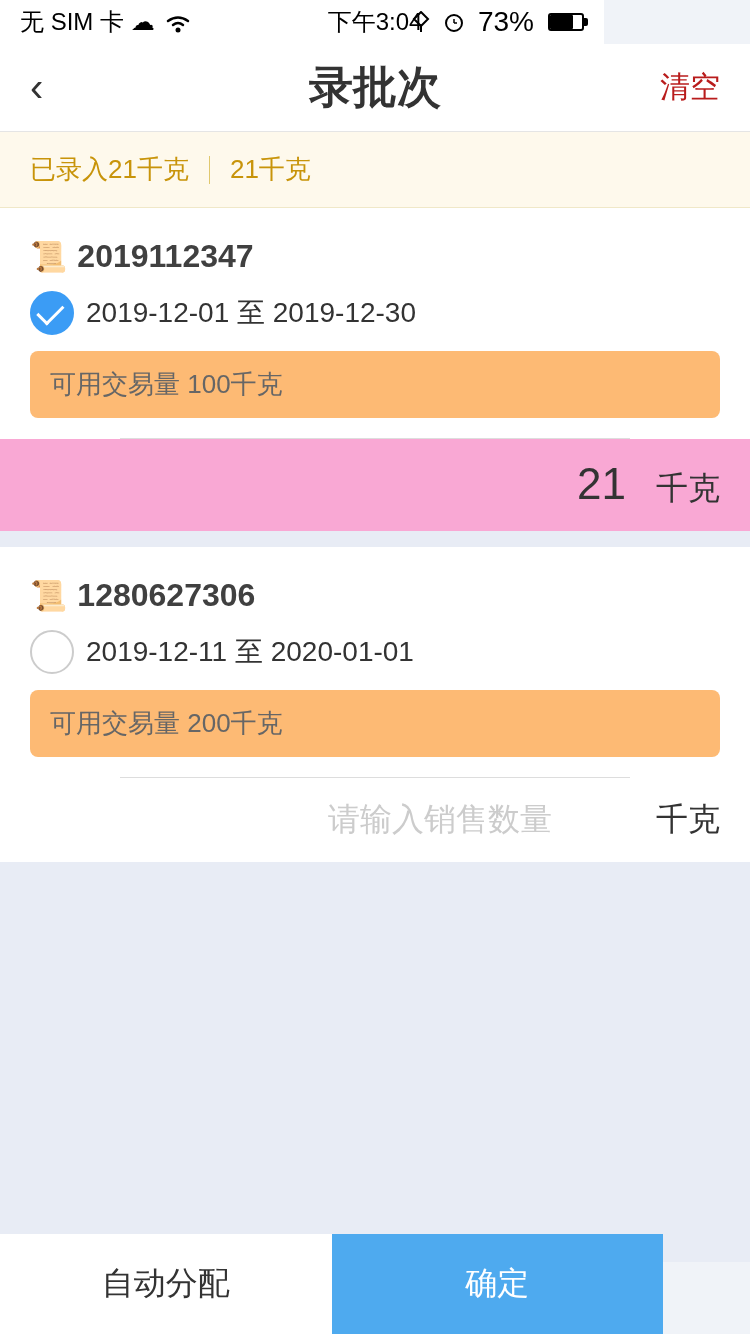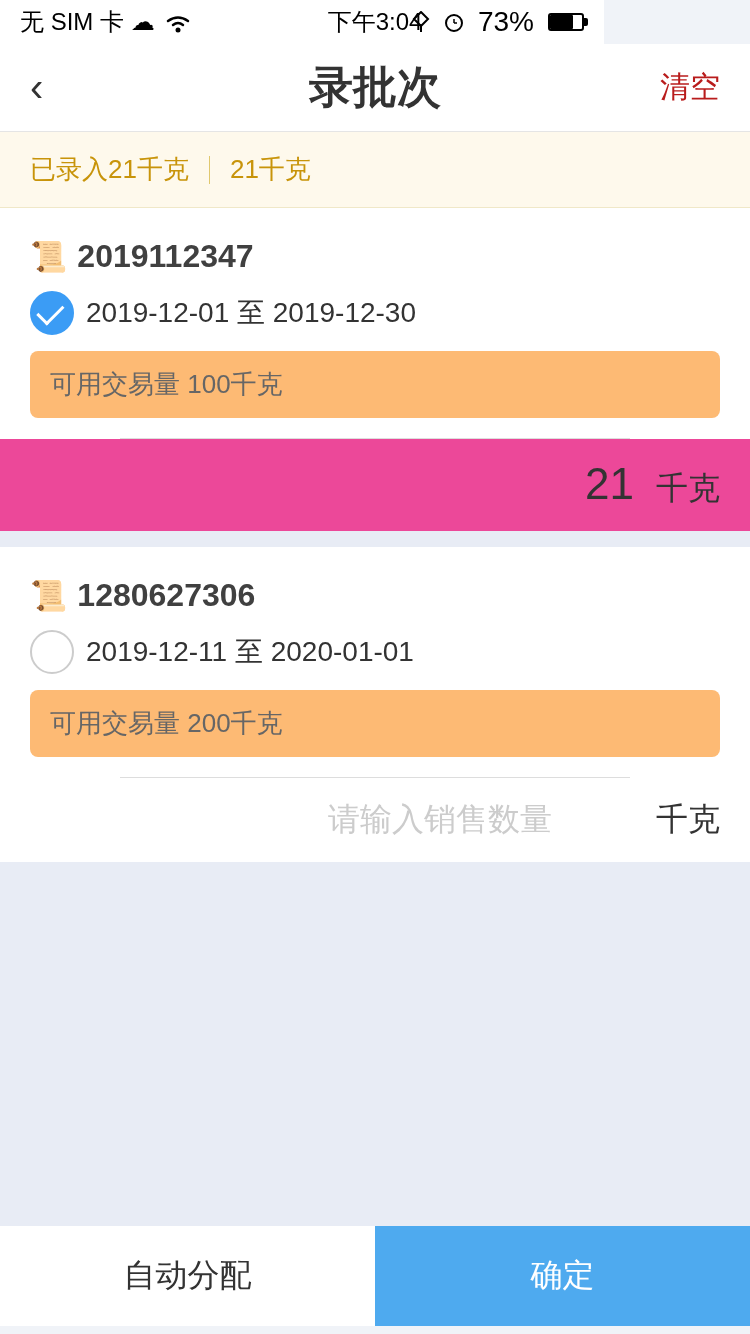--- a/index.html
+++ b/index.html
@@ -182,22 +182,22 @@
       color: #666;
       margin-left: 0;
     }
 
     
     .amount-row {
       display: flex;
       align-items: baseline;
       justify-content: flex-end;
       padding: 20px 30px;
-      background: #ec4899;
-      gap: 22px;
+      background: #f9a8d4;
+      gap: 30px;
     }
     .amount-value {
       font-size: 44px;
       font-weight: 400;
       color: #333;
     }
     .amount-unit {
       font-size: 32px;
       color: #333;
     }
@@ -247,23 +247,23 @@
     
     .bg-area {
       background: #e8ecf5;
       flex: 1;
       min-height: 400px;
     }
 
     
     .bottom-bar {
       position: fixed;
-      bottom: 8px;
+      bottom: 0;
       left: 0;
-      width: 750px;
+      width: 663px;
       height: 100px;
       display: flex;
       background: #fff;
     }
     .btn-auto {
       flex: 1;
       display: flex;
       align-items: center;
       justify-content: center;
       font-size: 32px;

